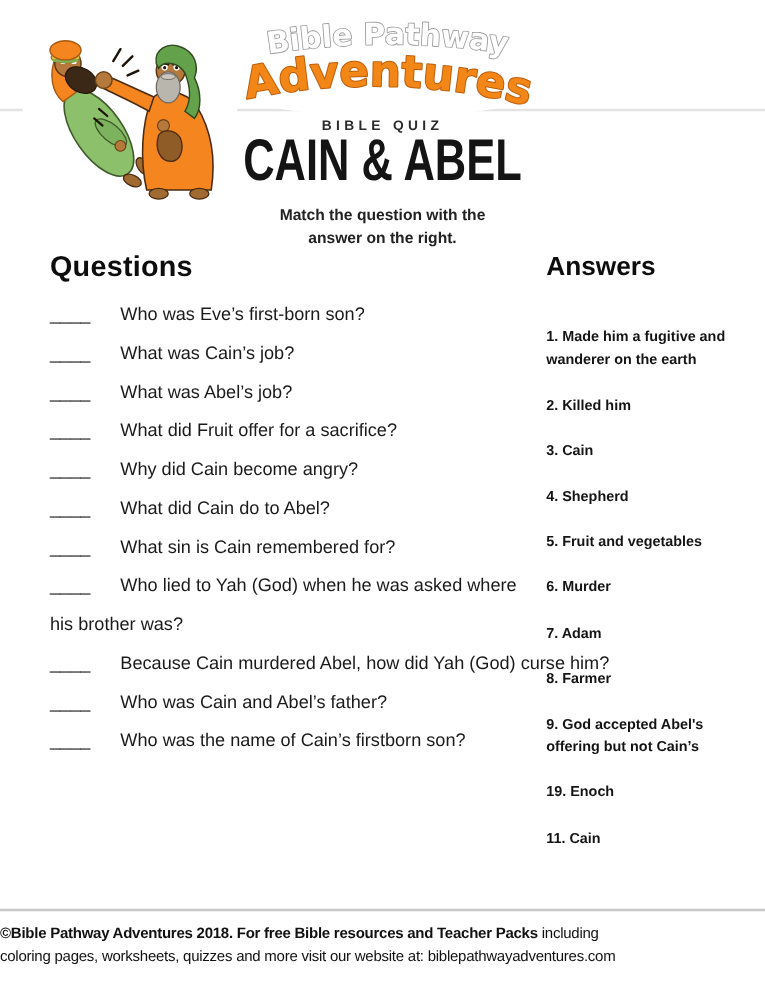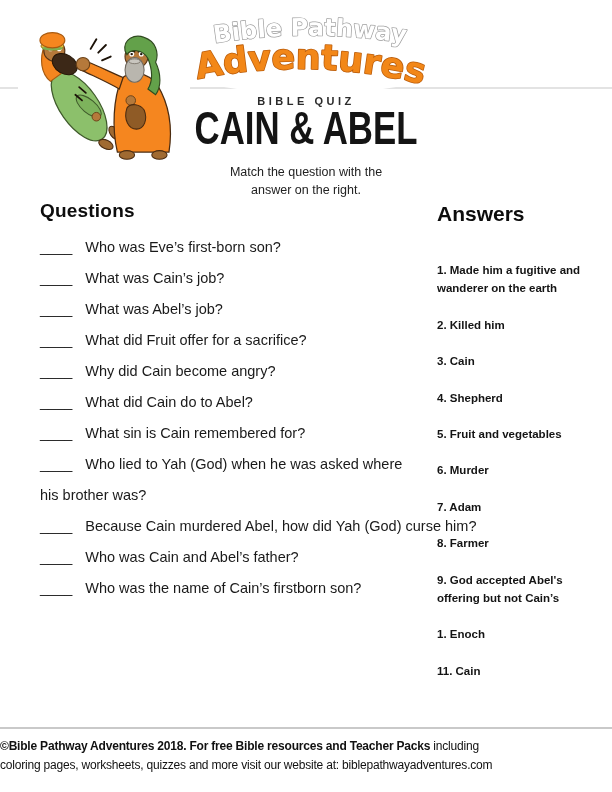--- a/index.html
+++ b/index.html
@@ -15,26 +15,26 @@
     position:absolute; left:0; top:95px; width:100%; text-align:center; z-index:3;
     font-size:11px; font-weight:700; letter-spacing:3.5px; color:#2b2b2b;
   }
   .title {
     position:absolute; left:0; top:103px; width:100%; margin:0; text-align:center; z-index:3;
     font-size:47px; line-height:1.05; font-weight:800; color:#141414;
     transform:scaleX(0.74); transform-origin:50% 50%;
   }
   .subtitle {
     position:absolute; left:0; top:163px; width:100%; text-align:center; z-index:3;
-    font-size:12.5px; line-height:1.45; color:#222;
+    font-size:12.5px; line-height:1.45; color:#222;font-weight:bold;
   }
   .questions { position:absolute; left:40px; top:200px; width:540px; z-index:3; }
-  .questions h2 { margin:0; font-size:19px; font-weight:700; color:#0d0d0d; letter-spacing:0.2px; }
+  .questions h2 { margin:0; font-size:23px; font-weight:700; color:#0d0d0d; letter-spacing:0.2px; }
   .q-list { list-style:none; margin:10px 0 0 0; padding:0; font-size:14.5px; line-height:31px; color:#1a1a1a; }
-  .q-list .blank { margin-right:13px; }
+  .q-list .blank { margin-right:24px; }
   .qtext { white-space:pre-line; }
   .answers { position:absolute; left:437px; top:202px; width:175px; z-index:3; }
   .answers h2 { margin:0; font-size:21px; font-weight:700; color:#0d0d0d; }
   .a-list {
     list-style:none; margin:17px 0 0 0; padding:0;
     font-size:11.5px; font-weight:700; line-height:18.2px; color:#141414; white-space:pre-line;
   }
   .footer-rule { position:absolute; left:0; top:727px; width:612px; height:1.5px; background:#c9c9c9; }
   .footer-text {
     position:absolute; left:0; top:737px; width:100%; text-align:left;
@@ -144,21 +144,21 @@
 wanderer on the earth</li>
       <li>2. Killed him</li>
       <li>3. Cain</li>
       <li>4. Shepherd</li>
       <li>5. Fruit and vegetables</li>
       <li>6. Murder</li>
       <li>7. Adam</li>
       <li>8. Farmer</li>
       <li>9. God accepted Abel's
 offering but not Cain’s</li>
-      <li>1. Enoch</li>
+      <li>19. Enoch</li>
       <li>11. Cain</li>
     </ul>
   </section>
 
   <div class="footer-rule"></div>
   <div class="footer-text">
     <b>©Bible Pathway Adventures 2018. For free Bible resources and Teacher Packs</b><span> including</span><br>
     <span>coloring pages, worksheets, quizzes and more visit our website at: biblepathwayadventures.com</span>
   </div>
 

